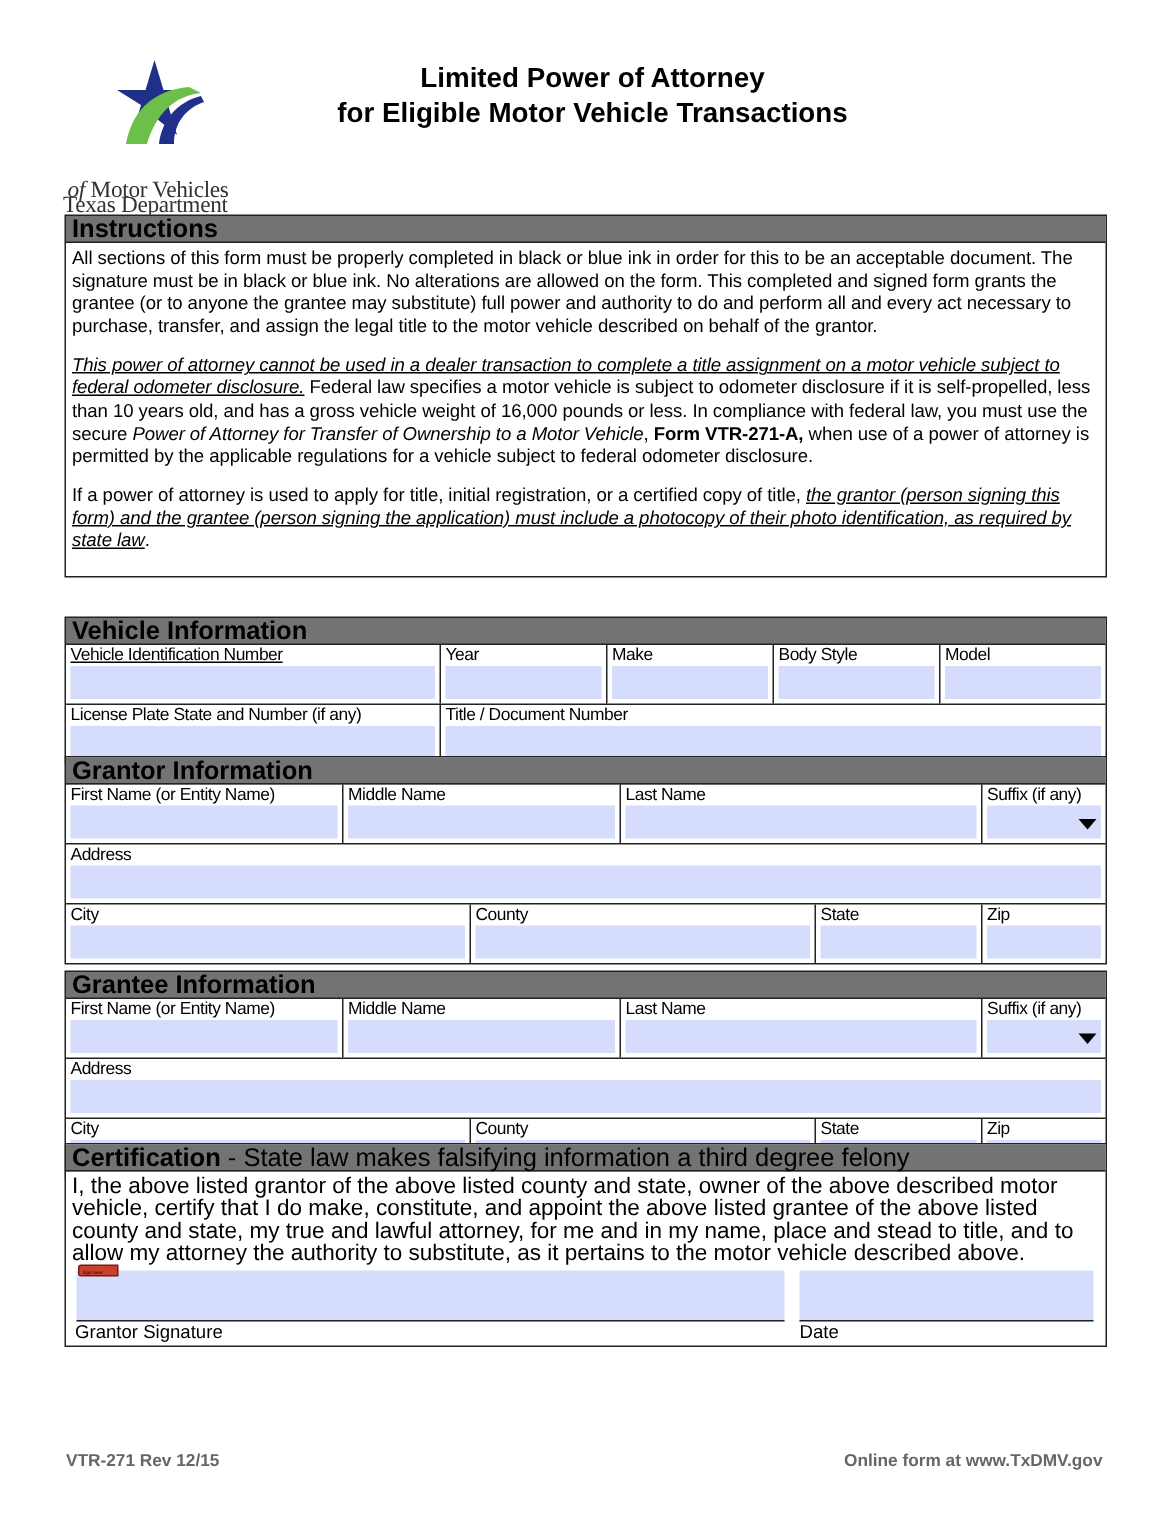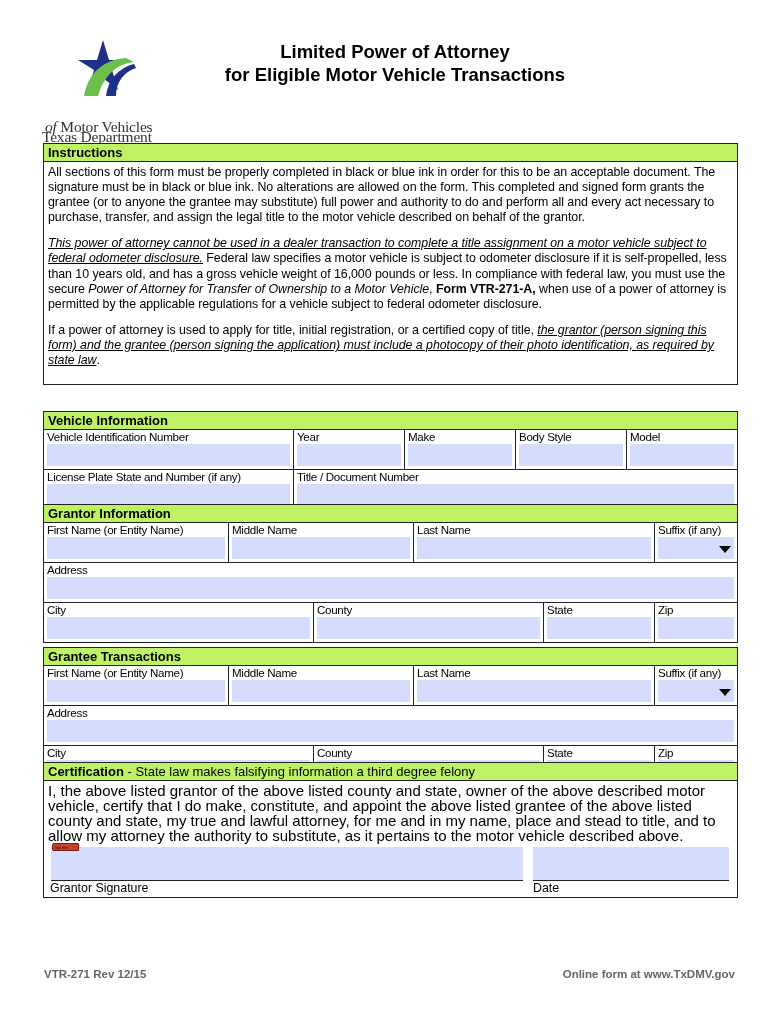--- a/index.html
+++ b/index.html
@@ -7,21 +7,21 @@
 
   .logo { position: absolute; left: 42px; top: 38px; width: 140px; height: 96px; }
   .logo svg { position: absolute; left: 34px; top: 0; }
   .logo-line1 { position: absolute; left: 0; top: 63px; font-family: "Liberation Serif", serif; font-size: 15.5px; color: #333; white-space: nowrap; letter-spacing: -0.2px; margin-top: 27px; }
   .logo-line2 { position: absolute; left: 3px; top: 80px; font-family: "Liberation Serif", serif; font-size: 15.5px; color: #333; white-space: nowrap; letter-spacing: -0.2px; }
   .logo-line2 i { font-style: italic; margin-top: 28px; }
 
   .title { position: absolute; left: 190px; top: 40px; width: 410px; text-align: center; font-weight: bold; font-size: 18.5px; line-height: 23px; }
 
   .section { position: absolute; left: 43px; width: 695px; border: 1.5px solid #222; box-sizing: border-box; background: #fff; }
-  .sec-head { background: #bef264; border-bottom: 1.5px solid #222; height: 17px; line-height: 17px; padding-left: 4px; font-weight: bold; font-size: 13px; }
+  .sec-head { background: #737373; border-bottom: 1.5px solid #222; height: 17px; line-height: 17px; padding-left: 4px; font-weight: bold; font-size: 17px; }
   .sec-head .normal { font-weight: normal; }
 
   .instr-body { padding: 3px 4px 0 4px; font-size: 12.4px; line-height: 15.1px; letter-spacing: -0.05px; }
   .instr-body p { margin: 0 0 11px 0; }
   .u { text-decoration: underline; font-style: italic; }
 
   .row { position: relative; display: flex; border-bottom: 1.5px solid #222; }
   .row:last-child { border-bottom: none; }
   .cell { position: relative; box-sizing: border-box; border-right: 1.5px solid #222; padding: 0 3px 3px 3px; }
   .cell:last-child { border-right: none; }
@@ -67,21 +67,21 @@
   <div class="instr-body">
     <p>All sections of this form must be properly completed in black or blue ink in order for this to be an acceptable document. The signature must be in black or blue ink. No alterations are allowed on the form. This completed and signed form grants the grantee (or to anyone the grantee may substitute) full power and authority to do and perform all and every act necessary to purchase, transfer, and assign the legal title to the motor vehicle described on behalf of the grantor.</p>
     <p><span class="u">This power of attorney cannot be used in a dealer transaction to complete a title assignment on a motor vehicle subject to federal odometer disclosure.</span><span> Federal law specifies a motor vehicle is subject to odometer disclosure if it is self-propelled, less than 10 years old, and has a gross vehicle weight of 16,000 pounds or less. In compliance with federal law, you must use the secure </span><i>Power of Attorney for Transfer of Ownership to a Motor Vehicle</i><span>, </span><b>Form VTR-271-A,</b><span> when use of a power of attorney is permitted by the applicable regulations for a vehicle subject to federal odometer disclosure.</span></p>
     <p><span>If a power of attorney is used to apply for title, initial registration, or a certified copy of title, </span><span class="u">the grantor (person signing this form) and the grantee (person signing the application) must include a photocopy of their photo identification, as required by state law</span><span>.</span></p>
   </div>
 </div>
 
 <div class="section" style="top:411px;">
   <div class="sec-head">Vehicle Information</div>
   <div class="row">
-    <div class="cell" style="width:250px;">
+    <div class="cell" style="width:250px;text-decoration:underline;">
       <div class="cell-label">Vehicle Identification Number</div>
       <div class="field"></div>
     </div>
     <div class="cell" style="width:111px;">
       <div class="cell-label">Year</div>
       <div class="field"></div>
     </div>
     <div class="cell" style="width:111px;">
       <div class="cell-label">Make</div>
       <div class="field"></div>
@@ -147,21 +147,21 @@
       <div class="field"></div>
     </div>
     <div class="cell" style="flex:1;">
       <div class="cell-label">Zip</div>
       <div class="field"></div>
     </div>
   </div>
 </div>
 
 <div class="section" style="top:647px;">
-  <div class="sec-head">Grantee Transactions</div>
+  <div class="sec-head">Grantee Information</div>
   <div class="row">
     <div class="cell" style="width:185px;">
       <div class="cell-label">First Name (or Entity Name)</div>
       <div class="field"></div>
     </div>
     <div class="cell" style="width:185px;">
       <div class="cell-label">Middle Name</div>
       <div class="field"></div>
     </div>
     <div class="cell" style="width:241px;">

